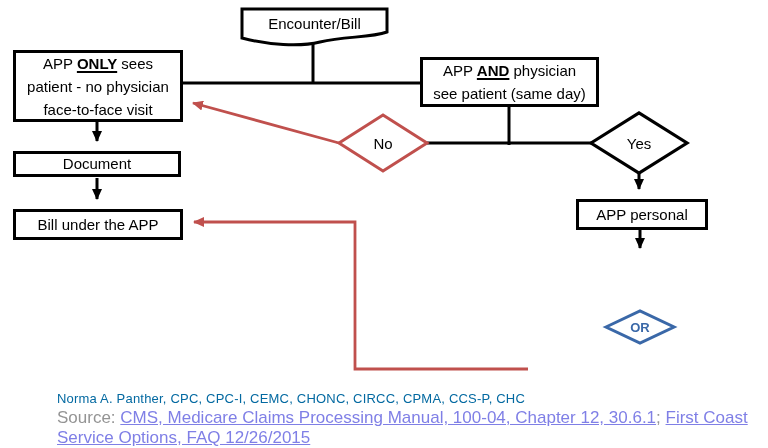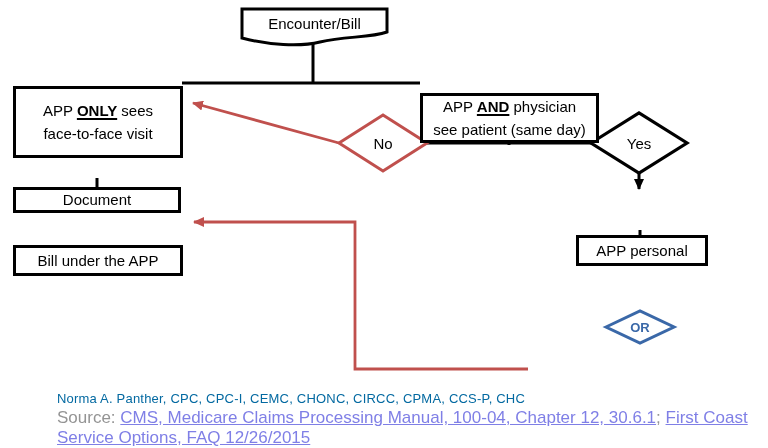--- a/index.html
+++ b/index.html
@@ -4,21 +4,21 @@
 <style>
   html,body{margin:0;padding:0;background:#fff;}
   .stage{
     position:relative;width:768px;height:448px;background:#fff;overflow:hidden;
     font-family:"Liberation Sans",sans-serif;color:#000;
   }
   .layer{position:absolute;left:0;top:0;width:768px;height:448px;}
   .node{
     position:absolute;box-sizing:border-box;background:#fff;border:3px solid #000;
     display:flex;flex-direction:column;align-items:center;justify-content:center;
-    text-align:center;font-size:15px;line-height:22px;margin-top:36px;
+    text-align:center;font-size:15px;line-height:22px;
   }
   .node .line{white-space:pre-wrap;}
   .em{font-weight:700;text-decoration:underline;text-decoration-thickness:2px;text-underline-offset:2px;}
   .shape-label{
     position:absolute;display:flex;align-items:center;justify-content:center;
     text-align:center;font-size:15px;background:transparent;border:none;
   }
   .dlabel{
     position:absolute;display:flex;align-items:center;justify-content:center;
     font-size:15px;
@@ -66,20 +66,21 @@
     <polygon points="591,143 639,113 687,143 639,173" fill="#FFFFFF" stroke="#000000" stroke-width="3.2"></polygon>
     <polygon points="606,327 640,311 674,327 640,343" fill="#FFFFFF" stroke="#3A68A8" stroke-width="3"></polygon>
   </svg>
 
   <div class="shape-label" style="left:242px;top:8px;width:145px;height:30px;">
     <span>Encounter/Bill</span>
   </div>
 
   <div class="node" style="left:13px;top:50px;width:170px;height:72px;line-height:23px;">
     <div class="line"><span>APP </span><span class="em">ONLY</span><span> sees</span></div>
+    <div class="line"><span>patient - no physician</span></div>
     <div class="line"><span>face-to-face visit</span></div>
   </div>
 
   <div class="node" style="left:420px;top:57px;width:179px;height:50px;line-height:23px;">
     <div class="line"><span>APP </span><span class="em">AND</span><span> physician</span></div>
     <div class="line"><span>see patient (same day)</span></div>
   </div>
 
   <div class="node" style="left:13px;top:151px;width:168px;height:26px;">
     <span>Document</span>

